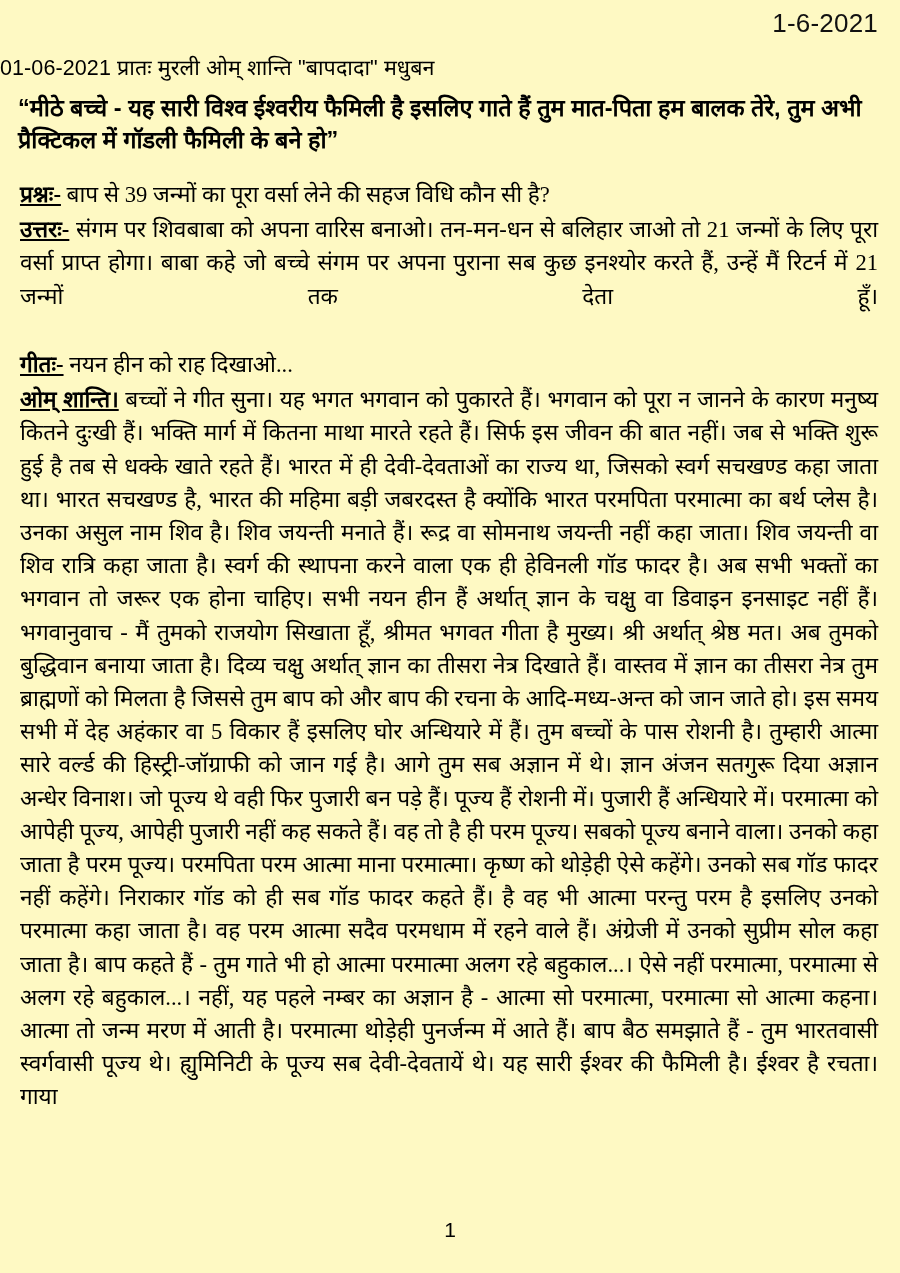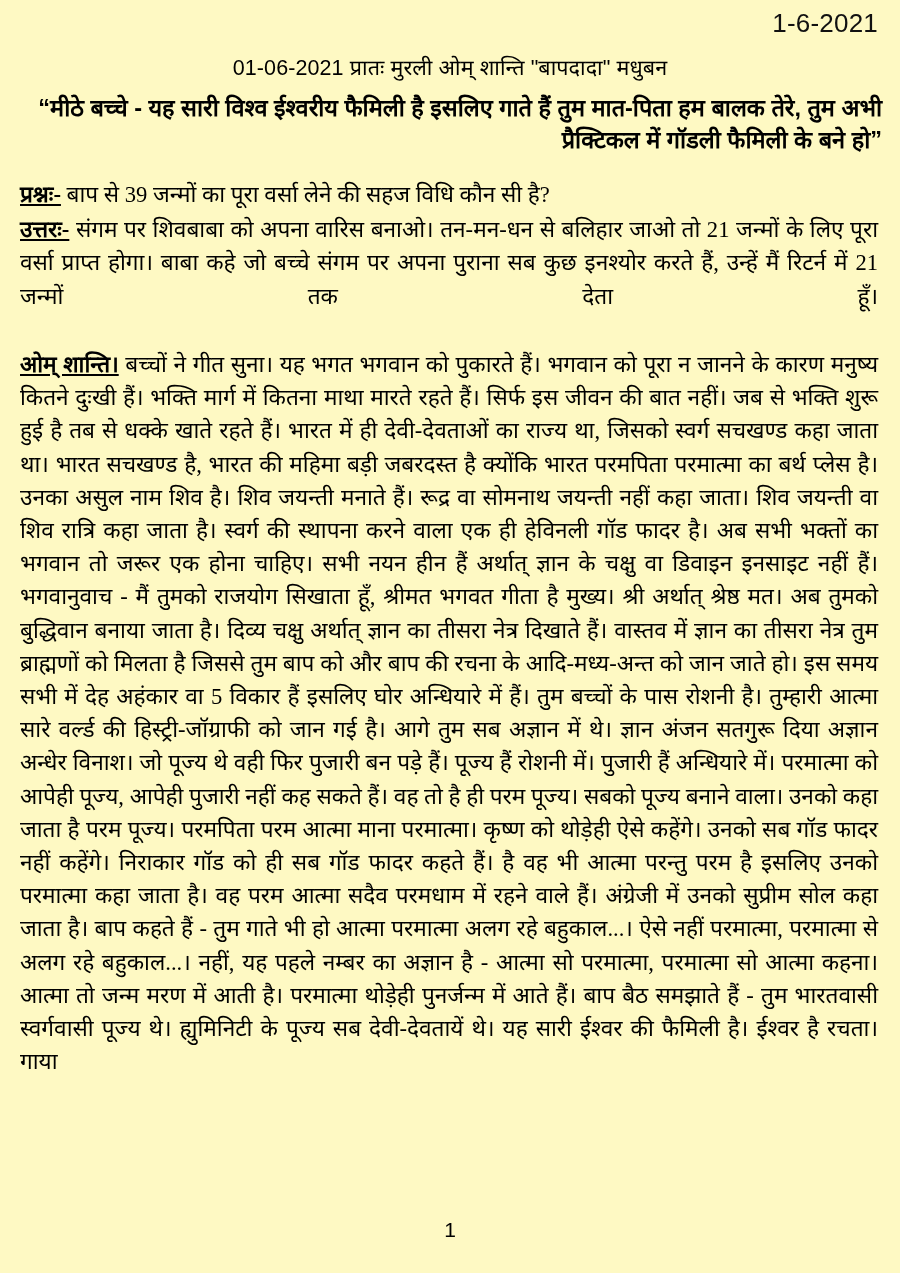--- a/index.html
+++ b/index.html
@@ -34,36 +34,36 @@
     color: #111111;
     white-space: nowrap;
   }
 
   
   .header-line {
     position: absolute;
     top: 52px;
     left: 0;
     right: 0;
-    text-align: center;
+    text-align: left;
     font-family: "Liberation Sans", "DejaVu Sans", sans-serif;
     font-size: 21.5px;
     font-weight: 400;
     color: #000000;
     white-space: nowrap;
     letter-spacing: 0.1px;
   }
 
   
   .headline {
     position: absolute;
     top: 92px;
     left: 18px;
     right: 18px;
-    text-align: right;
+    text-align: left;
     font-family: "Liberation Sans", "DejaVu Sans", sans-serif;
     font-size: 23.5px;
     font-weight: 700;
     line-height: 32px;
     color: #000000;
   }
 
   
   .body-block {
     position: absolute;
@@ -124,20 +124,24 @@
     <p class="para nostretch">
       <span class="lbl">प्रश्नः-</span>
       <span>बाप से 39 जन्मों का पूरा वर्सा लेने की सहज विधि कौन सी है?</span>
     </p>
 
     <p class="para">
       <span class="lbl">उत्तरः-</span>
       <span>संगम पर शिवबाबा को अपना वारिस बनाओ। तन-मन-धन से बलिहार जाओ तो 21 जन्मों के लिए पूरा वर्सा प्राप्त होगा। बाबा कहे जो बच्चे संगम पर अपना पुराना सब कुछ इनश्योर करते हैं, उन्हें मैं रिटर्न में 21 जन्मों तक देता हूँ।</span>
     </p>
 
+    <p class="para nostretch">
+      <span class="lbl">गीतः-</span>
+      <span>नयन हीन को राह दिखाओ...</span>
+    </p>
 
     <p class="para">
       <span class="lbl">ओम् शान्ति।</span>
       <span>बच्चों ने गीत सुना। यह भगत भगवान को पुकारते हैं। भगवान को पूरा न जानने के कारण मनुष्य कितने दुःखी हैं। भक्ति मार्ग में कितना माथा मारते रहते हैं। सिर्फ इस जीवन की बात नहीं। जब से भक्ति शुरू हुई है तब से धक्के खाते रहते हैं। भारत में ही देवी-देवताओं का राज्य था, जिसको स्वर्ग सचखण्ड कहा जाता था। भारत सचखण्ड है, भारत की महिमा बड़ी जबरदस्त है क्योंकि भारत परमपिता परमात्मा का बर्थ प्लेस है। उनका असुल नाम शिव है। शिव जयन्ती मनाते हैं। रूद्र वा सोमनाथ जयन्ती नहीं कहा जाता। शिव जयन्ती वा शिव रात्रि कहा जाता है। स्वर्ग की स्थापना करने वाला एक ही हेविनली गॉड फादर है। अब सभी भक्तों का भगवान तो जरूर एक होना चाहिए। सभी नयन हीन हैं अर्थात् ज्ञान के चक्षु वा डिवाइन इनसाइट नहीं हैं। भगवानुवाच - मैं तुमको राजयोग सिखाता हूँ, श्रीमत भगवत गीता है मुख्य। श्री अर्थात् श्रेष्ठ मत। अब तुमको बुद्धिवान बनाया जाता है। दिव्य चक्षु अर्थात् ज्ञान का तीसरा नेत्र दिखाते हैं। वास्तव में ज्ञान का तीसरा नेत्र तुम ब्राह्मणों को मिलता है जिससे तुम बाप को और बाप की रचना के आदि-मध्य-अन्त को जान जाते हो। इस समय सभी में देह अहंकार वा 5 विकार हैं इसलिए घोर अन्धियारे में हैं। तुम बच्चों के पास रोशनी है। तुम्हारी आत्मा सारे वर्ल्ड की हिस्ट्री-जॉग्राफी को जान गई है। आगे तुम सब अज्ञान में थे। ज्ञान अंजन सतगुरू दिया अज्ञान अन्धेर विनाश। जो पूज्य थे वही फिर पुजारी बन पड़े हैं। पूज्य हैं रोशनी में। पुजारी हैं अन्धियारे में। परमात्मा को आपेही पूज्य, आपेही पुजारी नहीं कह सकते हैं। वह तो है ही परम पूज्य। सबको पूज्य बनाने वाला। उनको कहा जाता है परम पूज्य। परमपिता परम आत्मा माना परमात्मा। कृष्ण को थोड़ेही ऐसे कहेंगे। उनको सब गॉड फादर नहीं कहेंगे। निराकार गॉड को ही सब गॉड फादर कहते हैं। है वह भी आत्मा परन्तु परम है इसलिए उनको परमात्मा कहा जाता है। वह परम आत्मा सदैव परमधाम में रहने वाले हैं। अंग्रेजी में उनको सुप्रीम सोल कहा जाता है। बाप कहते हैं - तुम गाते भी हो आत्मा परमात्मा अलग रहे बहुकाल...। ऐसे नहीं परमात्मा, परमात्मा से अलग रहे बहुकाल...। नहीं, यह पहले नम्बर का अज्ञान है - आत्मा सो परमात्मा, परमात्मा सो आत्मा कहना। आत्मा तो जन्म मरण में आती है। परमात्मा थोड़ेही पुनर्जन्म में आते हैं। बाप बैठ समझाते हैं - तुम भारतवासी स्वर्गवासी पूज्य थे। ह्युमिनिटी के पूज्य सब देवी-देवतायें थे। यह सारी ईश्वर की फैमिली है। ईश्वर है रचता। गाया</span>
     </p>
 
   </div>
 
   <div class="page-number">1</div>
 

